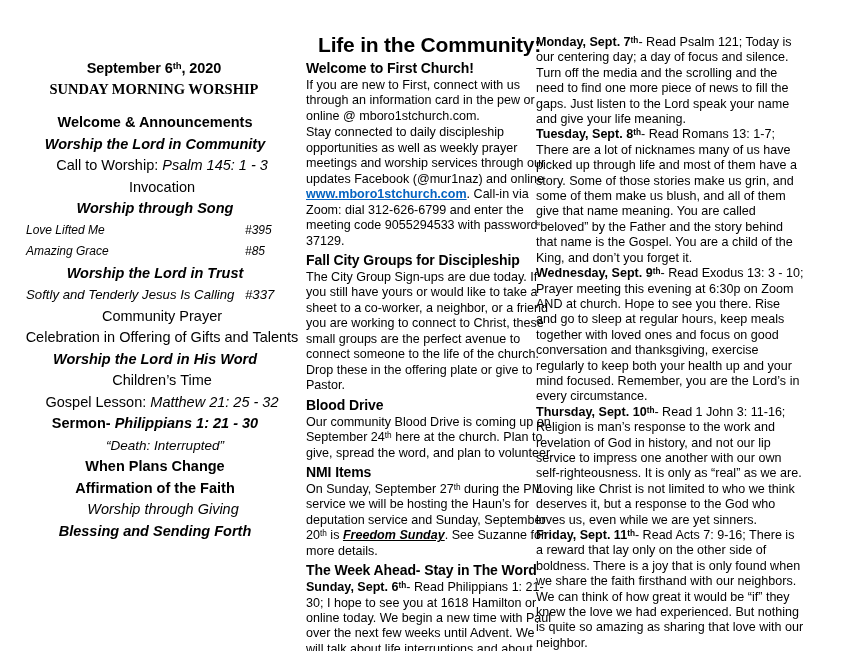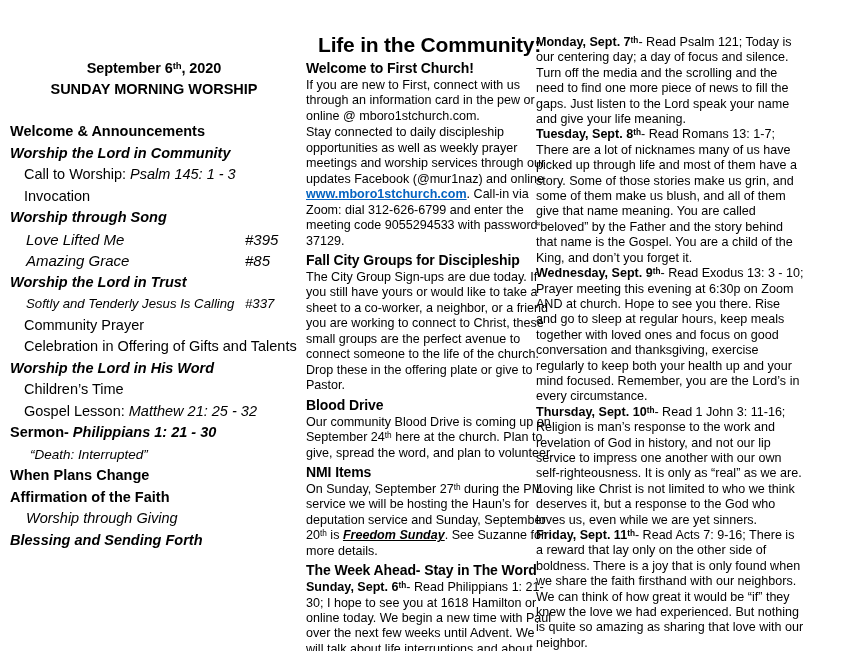--- a/index.html
+++ b/index.html
@@ -38,32 +38,33 @@
     font-size: 14.5px;
     line-height: 21px;
     letter-spacing: -0.1px;
   }
   .svc-title.caps { letter-spacing: 0px; }
 
   .ord {
     font-size: 14.5px;
     line-height: 21.5px;
     white-space: nowrap;
+    text-align: center;
   }
   .ord.head       { font-weight: bold; margin-left: 2px; }
   .ord.headital   { font-weight: bold; font-style: italic; margin-left: 2px; }
   .ord.sub        { margin-left: 16px; }
   .ord.subital    { margin-left: 18px; font-style: italic; }
   .ord.sermon     { font-weight: bold; margin-left: 2px; }
   .ord .ital      { font-style: italic; }
   .ord.quote      { margin-left: 22px; font-style: italic; font-size: 13.5px; }
 
   .hymnrow {
     position: relative;
-    font-size: 15px;
+    font-size: 12px;
     line-height: 21.5px;
     font-style: italic;
     margin-left: 18px;
     height: 21.5px;
   }
   .hymnrow .num {
     position: absolute;
     left: 219px;
     top: 0;
     font-style: italic;
@@ -119,21 +120,21 @@
 
 <div id="page">
 
   <div class="col" id="col-order">
 
 
     <div class="svc-title">
       <span>September 6</span><sup>th</sup><span>, 2020</span>
     </div>
 
-    <div class="svc-title caps" style="margin-bottom:21px;">SUNDAY MORNING WORSHIP</div>
+    <div class="svc-title caps" style="margin-bottom:12px;font-family:Liberation Serif, serif;">SUNDAY MORNING WORSHIP</div>
 
     <div class="ord head">Welcome &amp; Announcements</div>
 
     <div class="ord headital">Worship the Lord in Community</div>
 
     <div class="ord sub"><span>Call to Worship:</span><span class="ital"> Psalm 145: 1 - 3</span></div>
 
     <div class="ord sub">Invocation</div>
 
     <div class="ord headital">Worship through Song</div>

